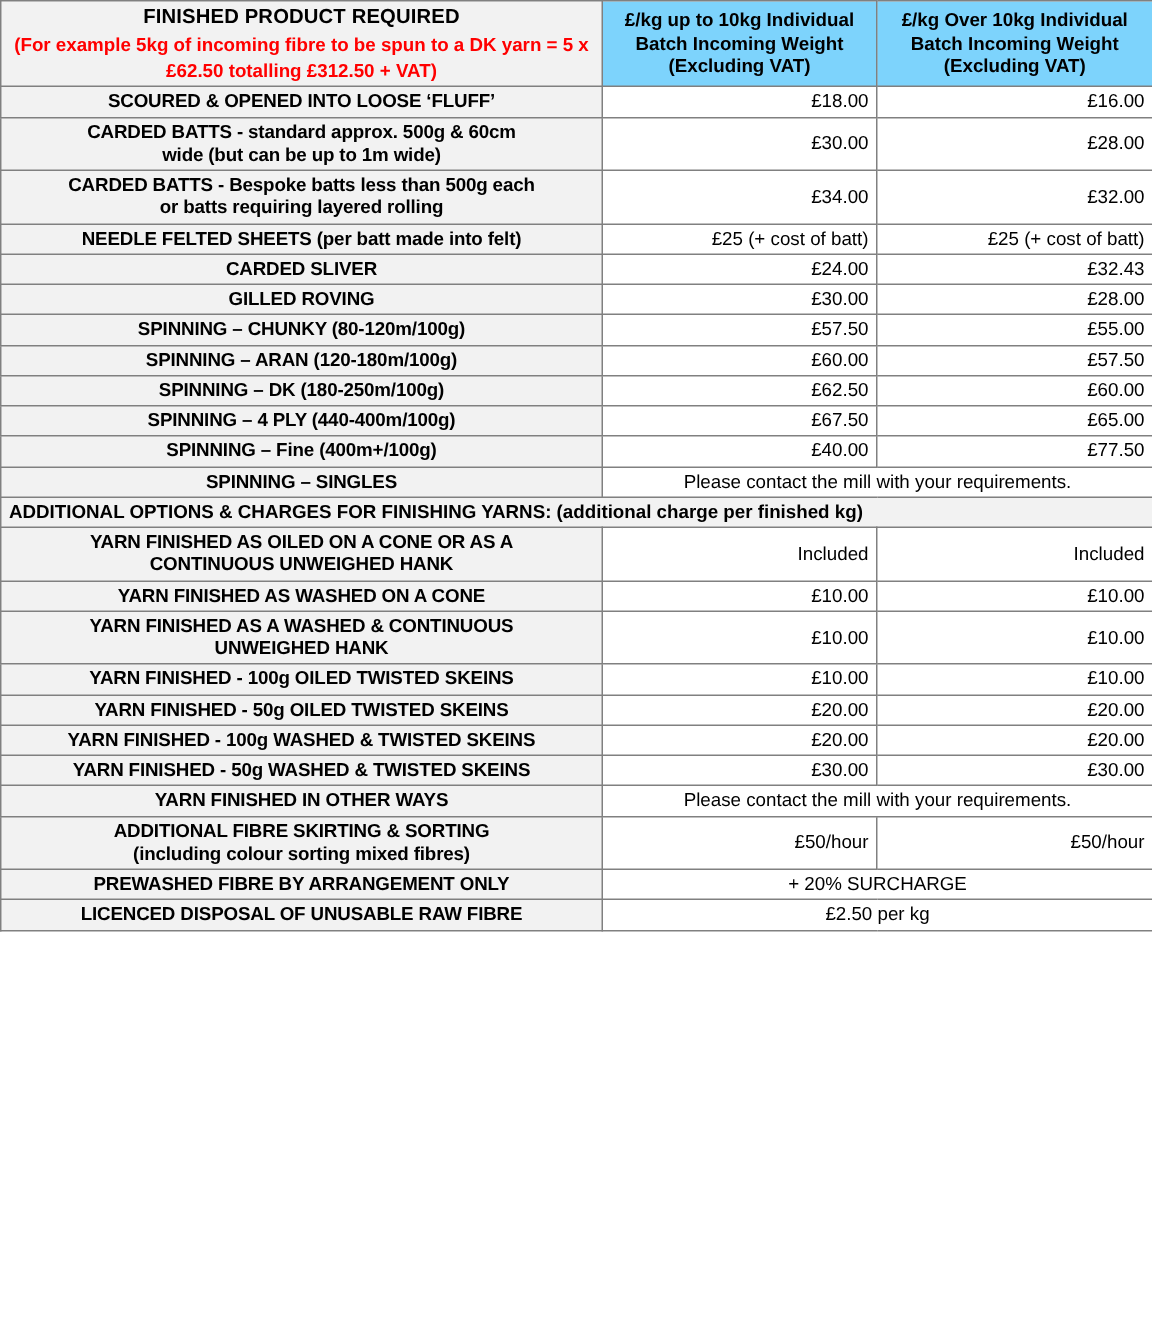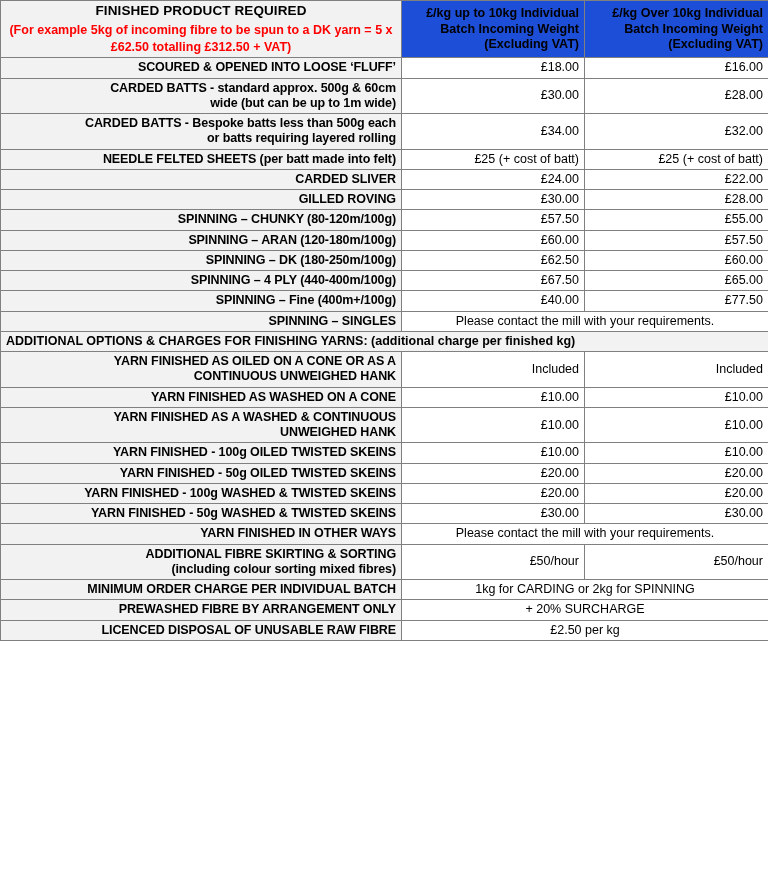--- a/index.html
+++ b/index.html
@@ -29,21 +29,21 @@
   }
   
   col.c-desc  { width: 401px; }
   col.c-p1    { width: 183px; }
   col.c-p2    { width: 184px; }
 
   
   td.desc {
     background: #f2f2f2;
     font-weight: bold;
-    text-align: right;
+    text-align: center;
     font-size: 12.5px;
     letter-spacing: -0.1px;
   }
   
   td.price {
     background: #ffffff;
     font-weight: normal;
     text-align: right;
     font-size: 13px;
   }
@@ -61,22 +61,22 @@
     margin-bottom: 3px;
   }
   td.head-desc .title-note {
     display: block;
     color: #ff0000;
     font-size: 12.5px;
     line-height: 1.32;
   }
   
   td.head-price {
-    background: #1d4ed8;
-    text-align: right;
+    background: #7dd3fc;
+    text-align: center;
     font-weight: bold;
     font-size: 13px;
     line-height: 1.30;
     padding: 4px 4px;
   }
   
   td.banner {
     background: #f2f2f2;
     font-weight: bold;
     font-size: 13px;
@@ -153,21 +153,21 @@
           <span class="line">NEEDLE FELTED SHEETS (per batt made into felt)</span>
         </td>
         <td class="price">£25 (+ cost of batt)</td>
         <td class="price">£25 (+ cost of batt)</td>
       </tr>
       <tr>
         <td class="desc">
           <span class="line">CARDED SLIVER</span>
         </td>
         <td class="price">£24.00</td>
-        <td class="price">£22.00</td>
+        <td class="price">£32.43</td>
       </tr>
       <tr>
         <td class="desc">
           <span class="line">GILLED ROVING</span>
         </td>
         <td class="price">£30.00</td>
         <td class="price">£28.00</td>
       </tr>
       <tr>
         <td class="desc">
@@ -279,26 +279,20 @@
       <tr>
         <td class="desc">
           <span class="line">ADDITIONAL FIBRE SKIRTING &amp; SORTING</span>
           <span class="line">(including colour sorting mixed fibres)</span>
         </td>
         <td class="price">£50/hour</td>
         <td class="price">£50/hour</td>
       </tr>
       <tr>
         <td class="desc">
-          <span class="line">MINIMUM ORDER CHARGE PER INDIVIDUAL BATCH</span>
-        </td>
-        <td class="span-note" colspan="2">1kg for CARDING or 2kg for SPINNING</td>
-      </tr>
-      <tr>
-        <td class="desc">
           <span class="line">PREWASHED FIBRE BY ARRANGEMENT ONLY</span>
         </td>
         <td class="span-note" colspan="2">+ 20% SURCHARGE</td>
       </tr>
       <tr>
         <td class="desc">
           <span class="line">LICENCED DISPOSAL OF UNUSABLE RAW FIBRE</span>
         </td>
         <td class="span-note" colspan="2">£2.50 per kg</td>
       </tr>

